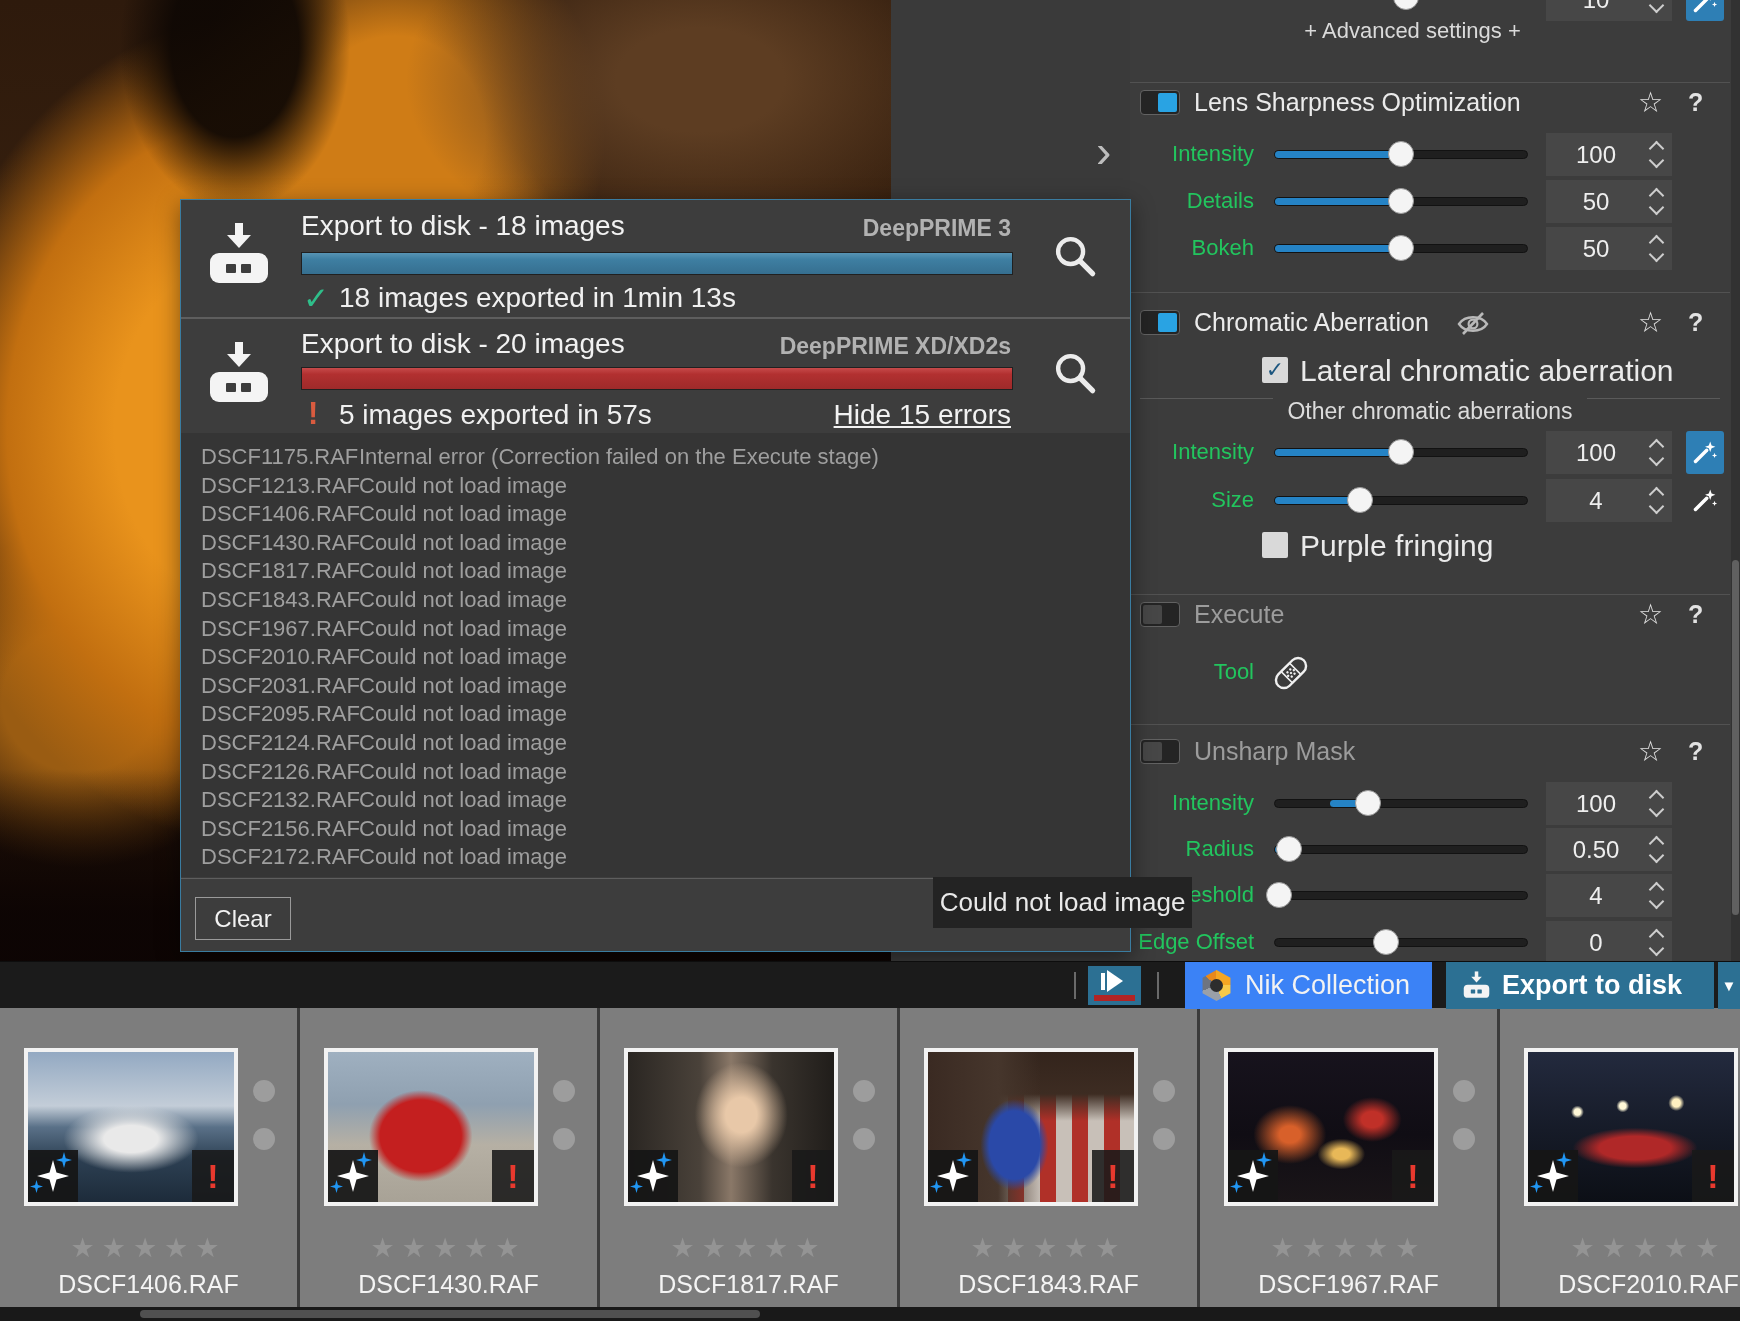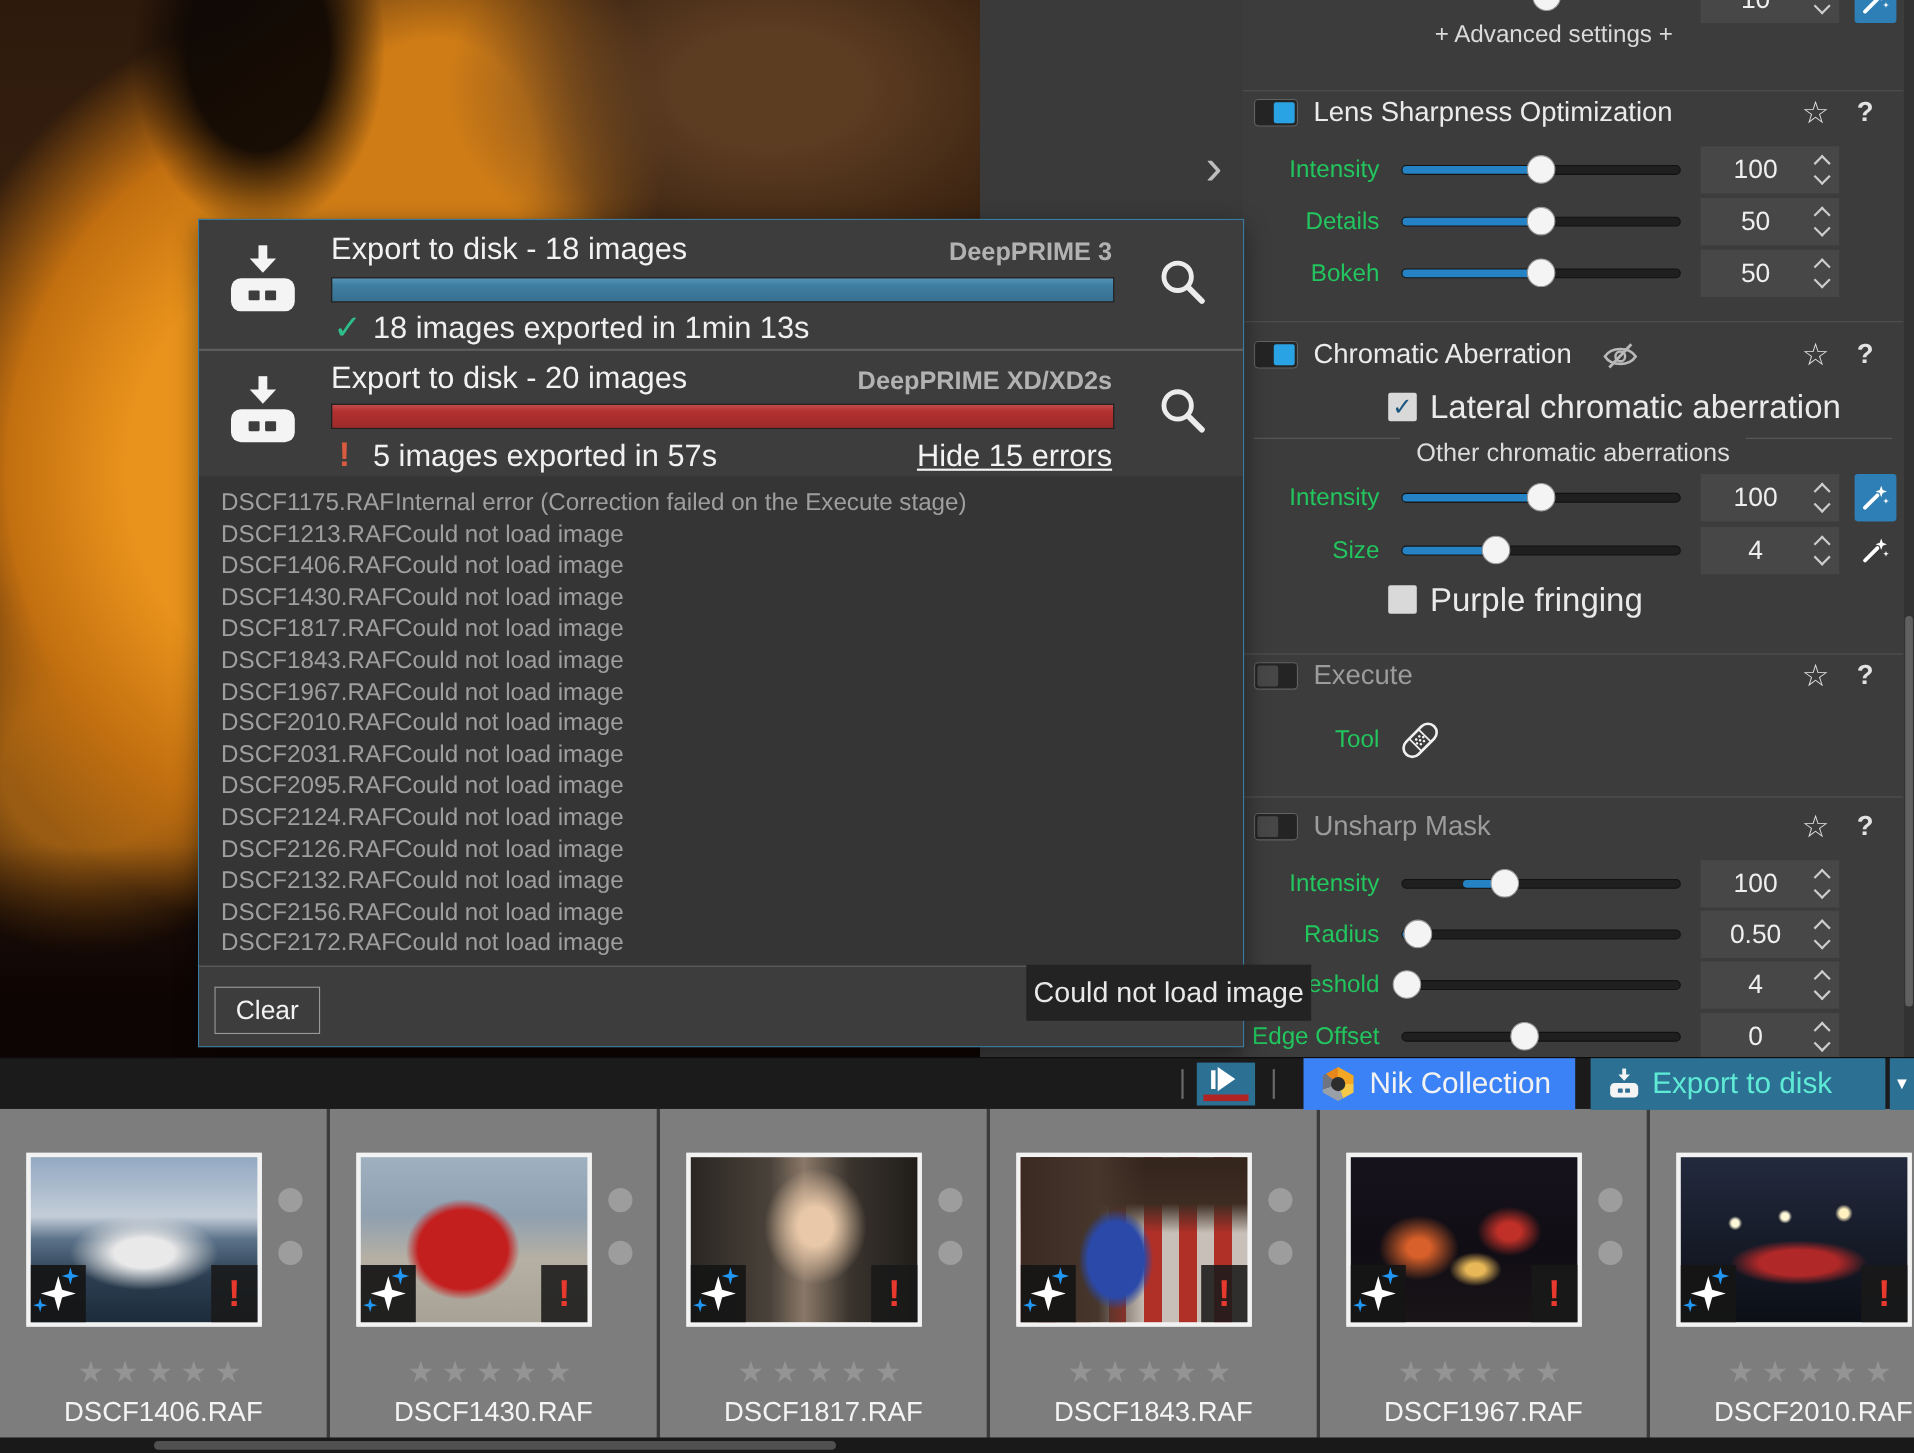--- a/index.html
+++ b/index.html
@@ -107,21 +107,21 @@
   .tb-next .head{position:absolute;left:19px;top:4px;width:0;height:0;border-top:11px solid transparent;
     border-bottom:11px solid transparent;border-left:16px solid #fff;}
   .tb-next .red{position:absolute;left:6px;bottom:4px;width:41px;height:6px;background:#b22424;}
   .tb-nik{position:absolute;left:1185px;top:0;width:247px;height:47px;background:#3b82f6;cursor:pointer;}
   .nik-logo{position:absolute;left:16px;top:8px;width:31px;height:31px;
     clip-path:polygon(50% 0,95% 25%,95% 75%,50% 100%,5% 75%,5% 25%);
     background:conic-gradient(#f5a623 0 90deg,#f7c948 90deg 160deg,#9aa0a8 160deg 250deg,#6e7480 250deg 310deg,#e8881c 310deg 360deg);}
   .nik-logo::after{content:"";position:absolute;left:9px;top:9px;width:13px;height:13px;border-radius:50%;background:#2d2d2d;}
   .tb-nik .lbl{position:absolute;left:60px;top:8px;font-size:27px;color:#f2f2f2;}
   .tb-export{position:absolute;left:1446px;top:0;width:268px;height:47px;background:#2c7093;cursor:pointer;}
-  .tb-export .lbl{position:absolute;left:56px;top:8px;font-size:27px;color:#5eead4;}
+  .tb-export .lbl{position:absolute;left:56px;top:8px;font-size:27px;color:#ffffff;font-weight:bold;}
   .exp-ic.small{position:absolute;left:16px;top:9px;transform:scale(.44);transform-origin:top left;}
   .exp-ic.small .exp-tray::before,.exp-ic.small .exp-tray::after{background:#2c7093;}
   .tb-drop{position:absolute;left:1718px;top:0;width:22px;height:47px;background:#2c7093;cursor:pointer;
     display:flex;align-items:center;justify-content:center;font-size:15px;color:#fff;}
   
   .filmstrip{position:absolute;left:0;top:1008px;width:1740px;height:299px;background:#3b3b3b;
     display:flex;gap:3px;overflow:hidden;}
   .cell{position:relative;width:297px;height:299px;background:#7d7d7d;flex:0 0 297px;cursor:pointer;}
   .thumbwrap{position:absolute;left:24px;top:40px;width:214px;height:158px;background:#f2f2f2;
     border:4px solid #f2f2f2;box-sizing:border-box;}

